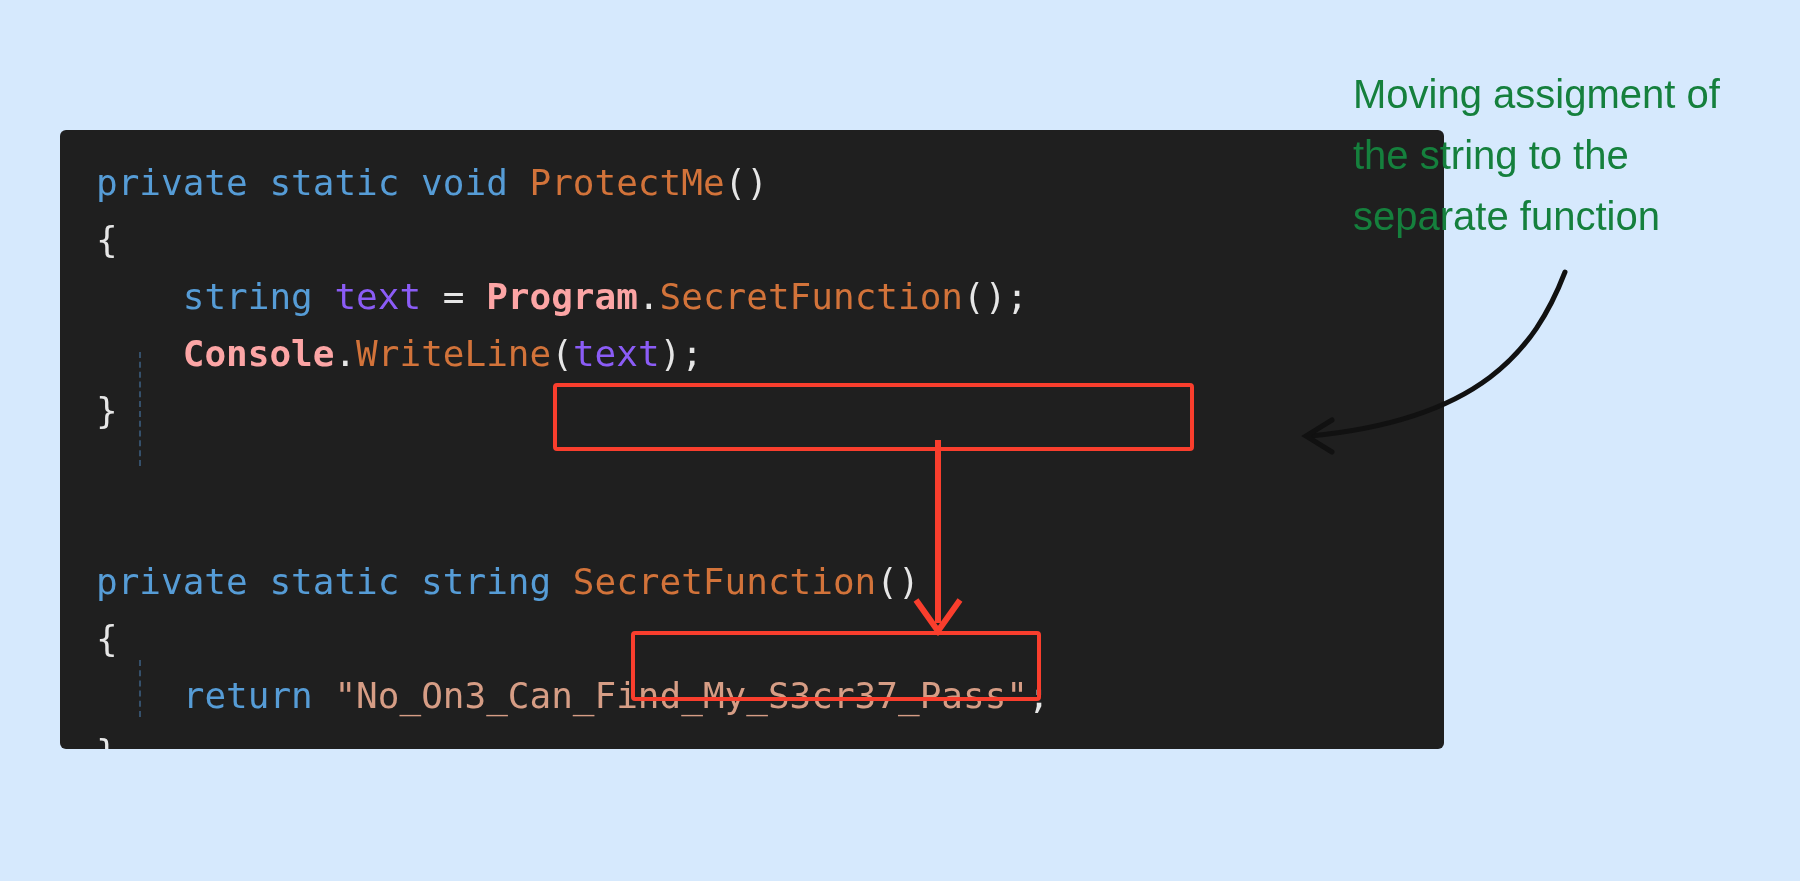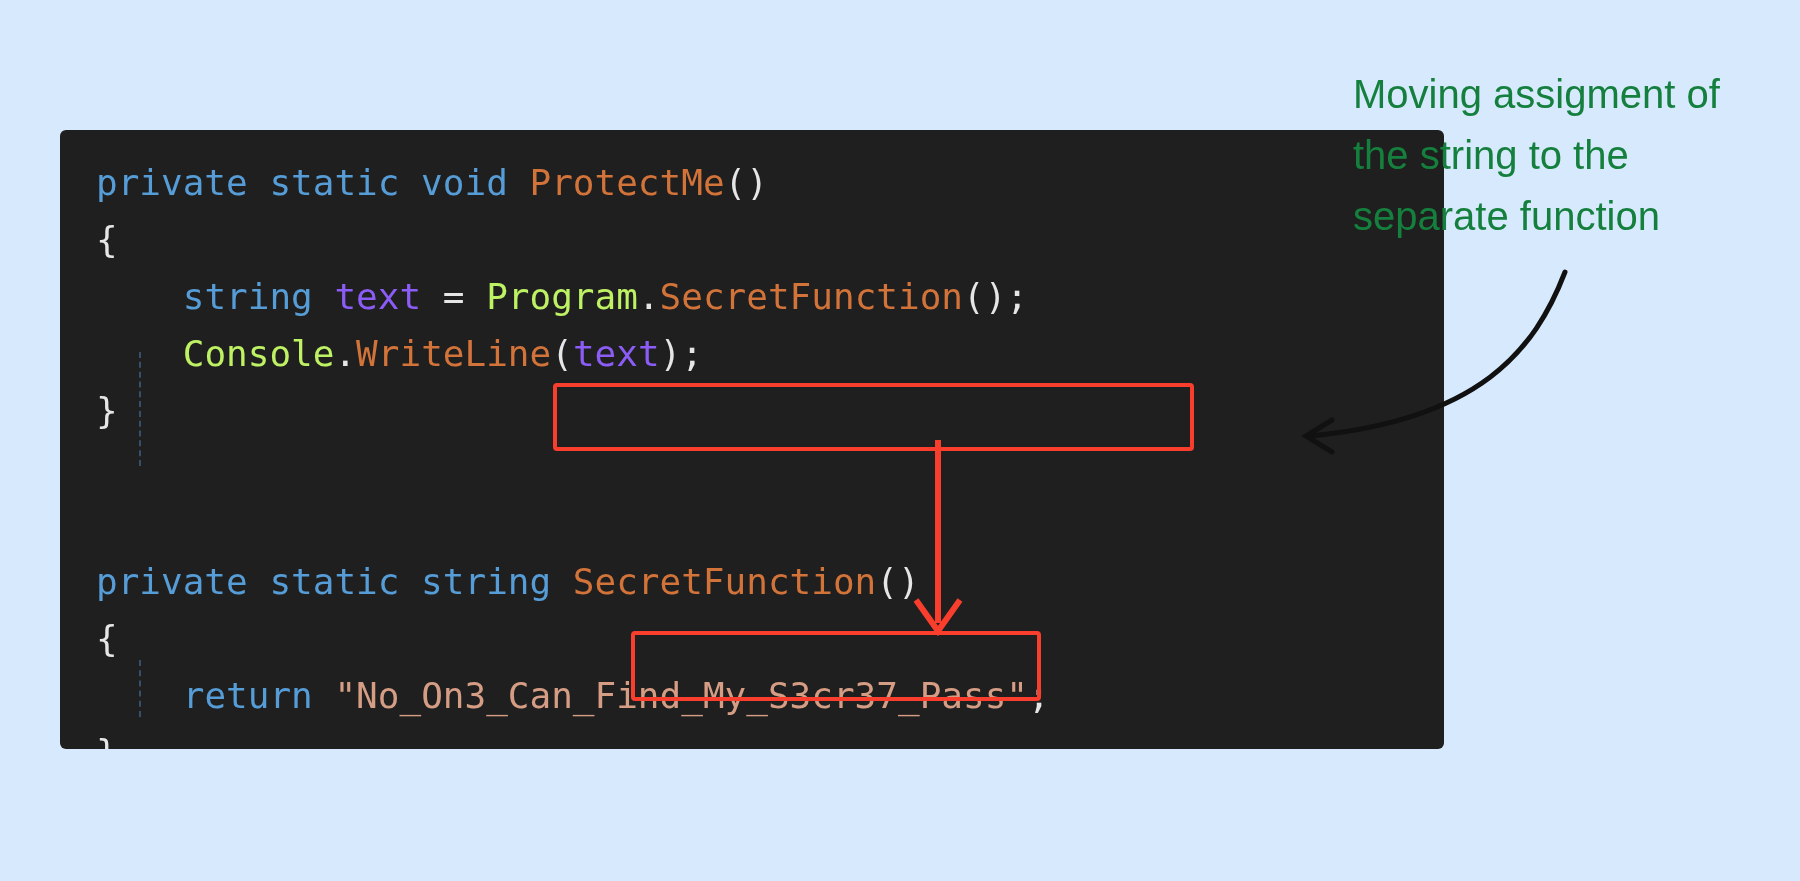--- a/index.html
+++ b/index.html
@@ -37,21 +37,21 @@
     line-height: 57px;
     white-space: pre;
     letter-spacing: 0px;
   }
 
   .code-line { height: 57px; position: relative; }
 
   
   .kw   { color: #569cd6; }   
   .fn   { color: #d2733a; }   
-  .cls  { color: #bef264; }   
+  .cls  { color: #fca5a5; font-weight: bold; }   
   .punc { color: #e6e6e6; }   
   .var  { color: #8b5cf6; }   
   .str  { color: #d69d85; }   
   .dot  { color: #e6e6e6; }
 
   
   .indent-guide {
     position: absolute;
     width: 0;
     border-left: 2px dashed #35506b;

